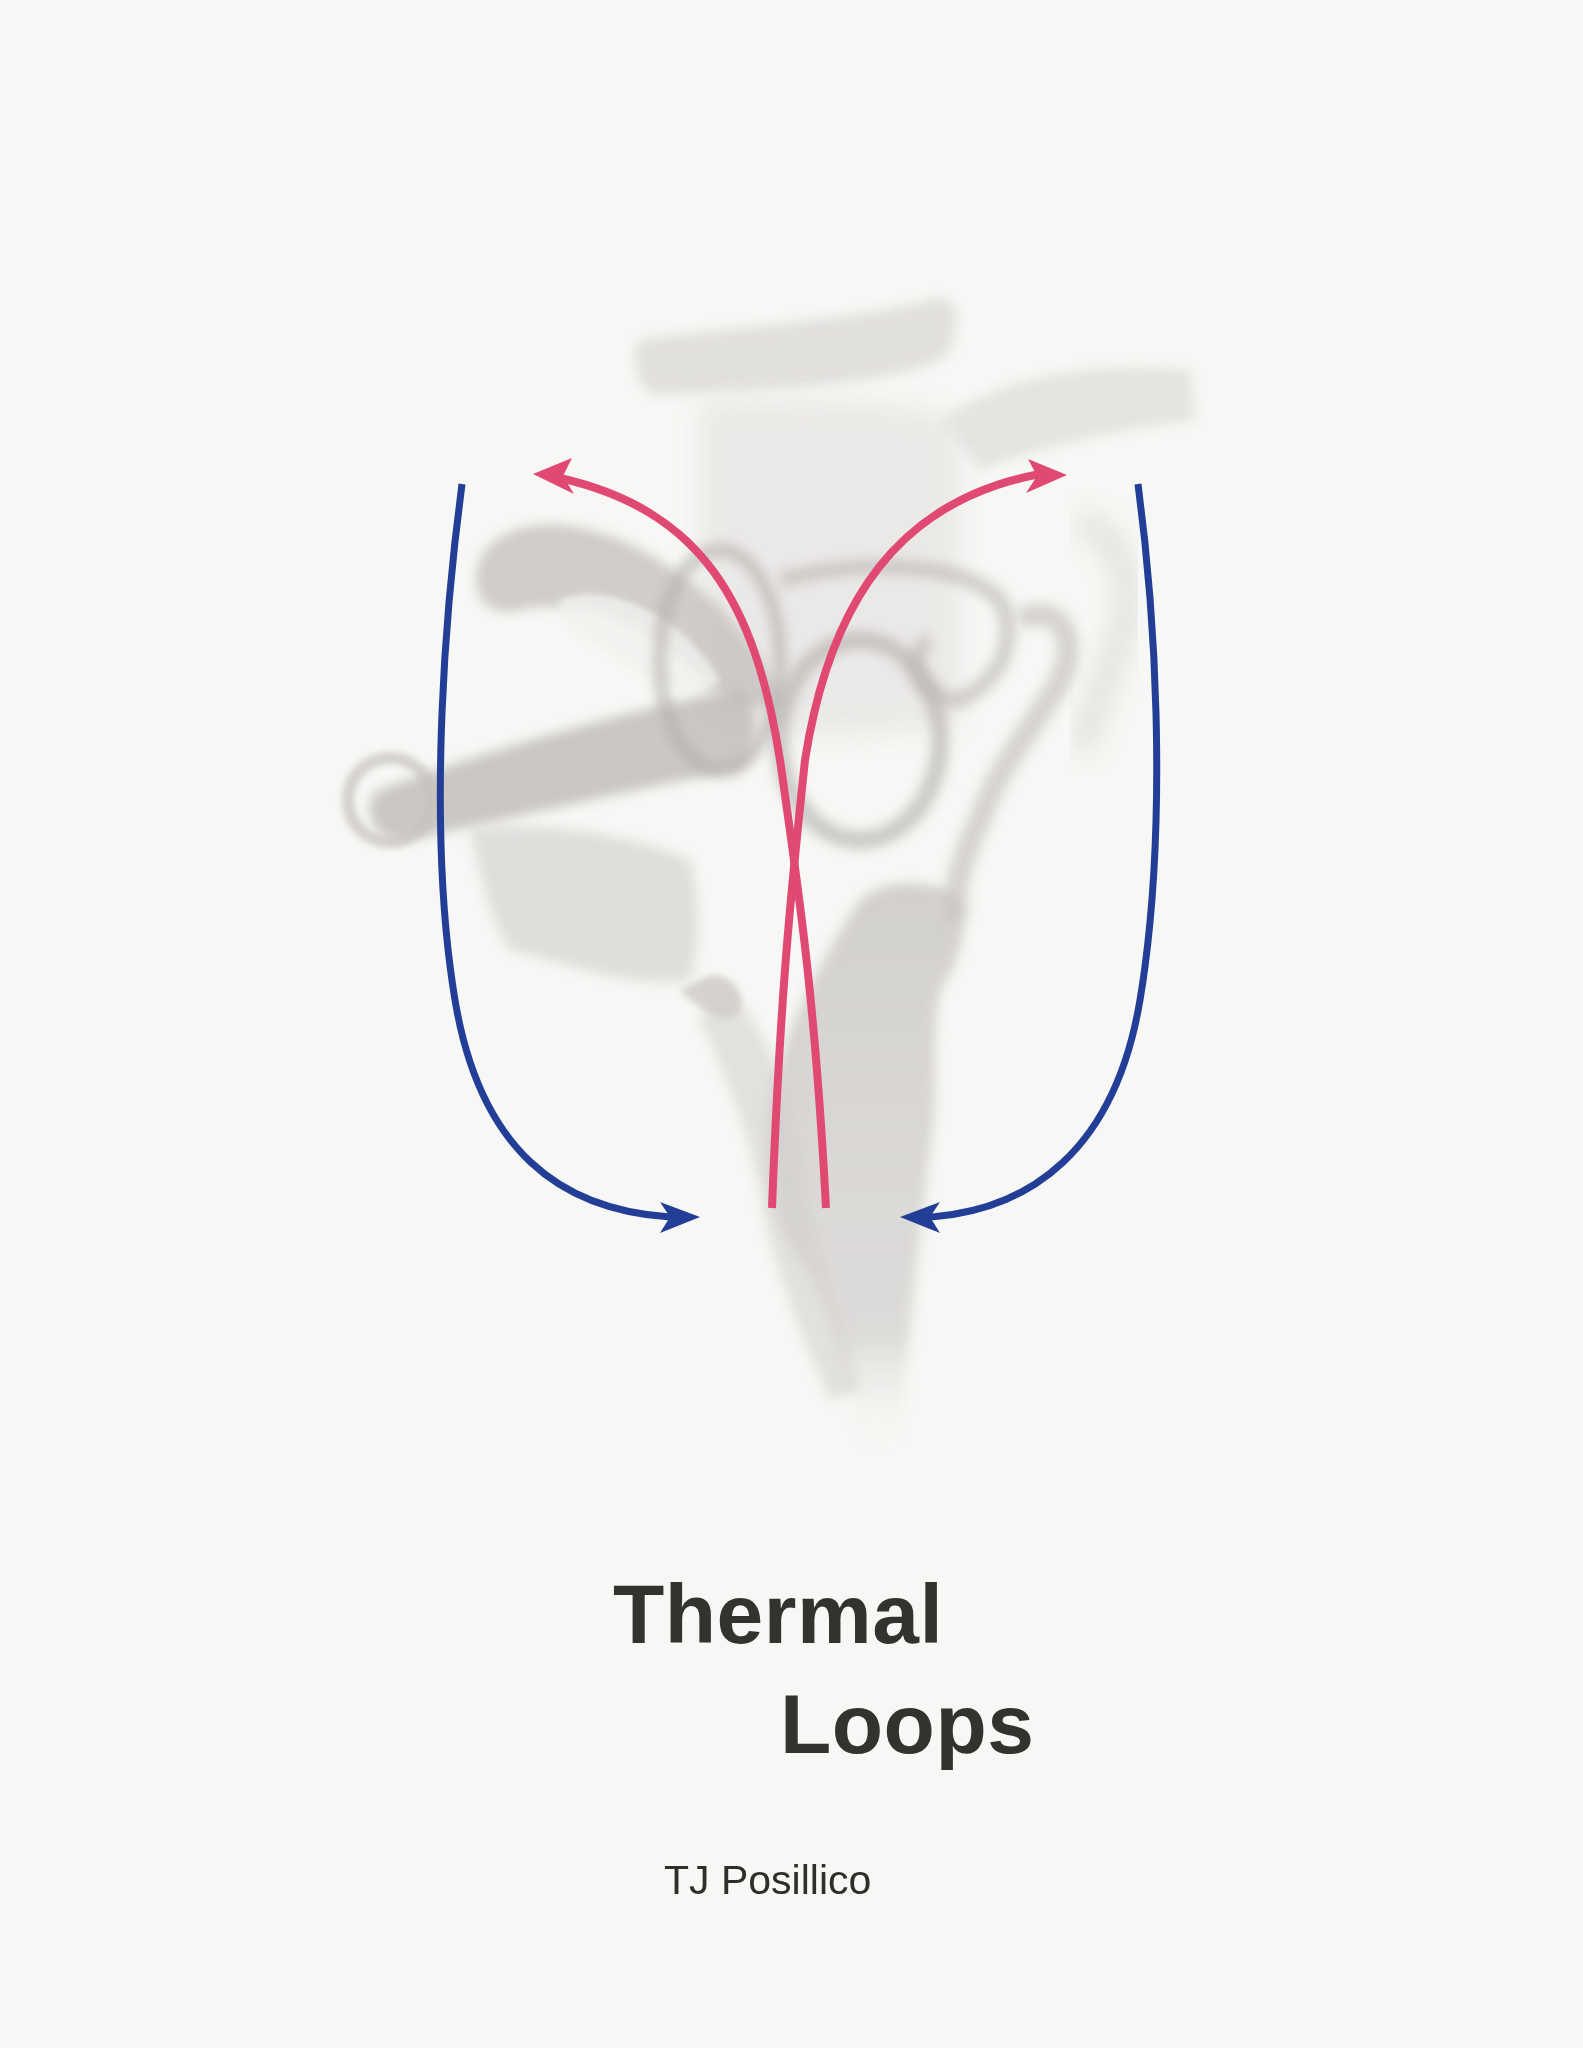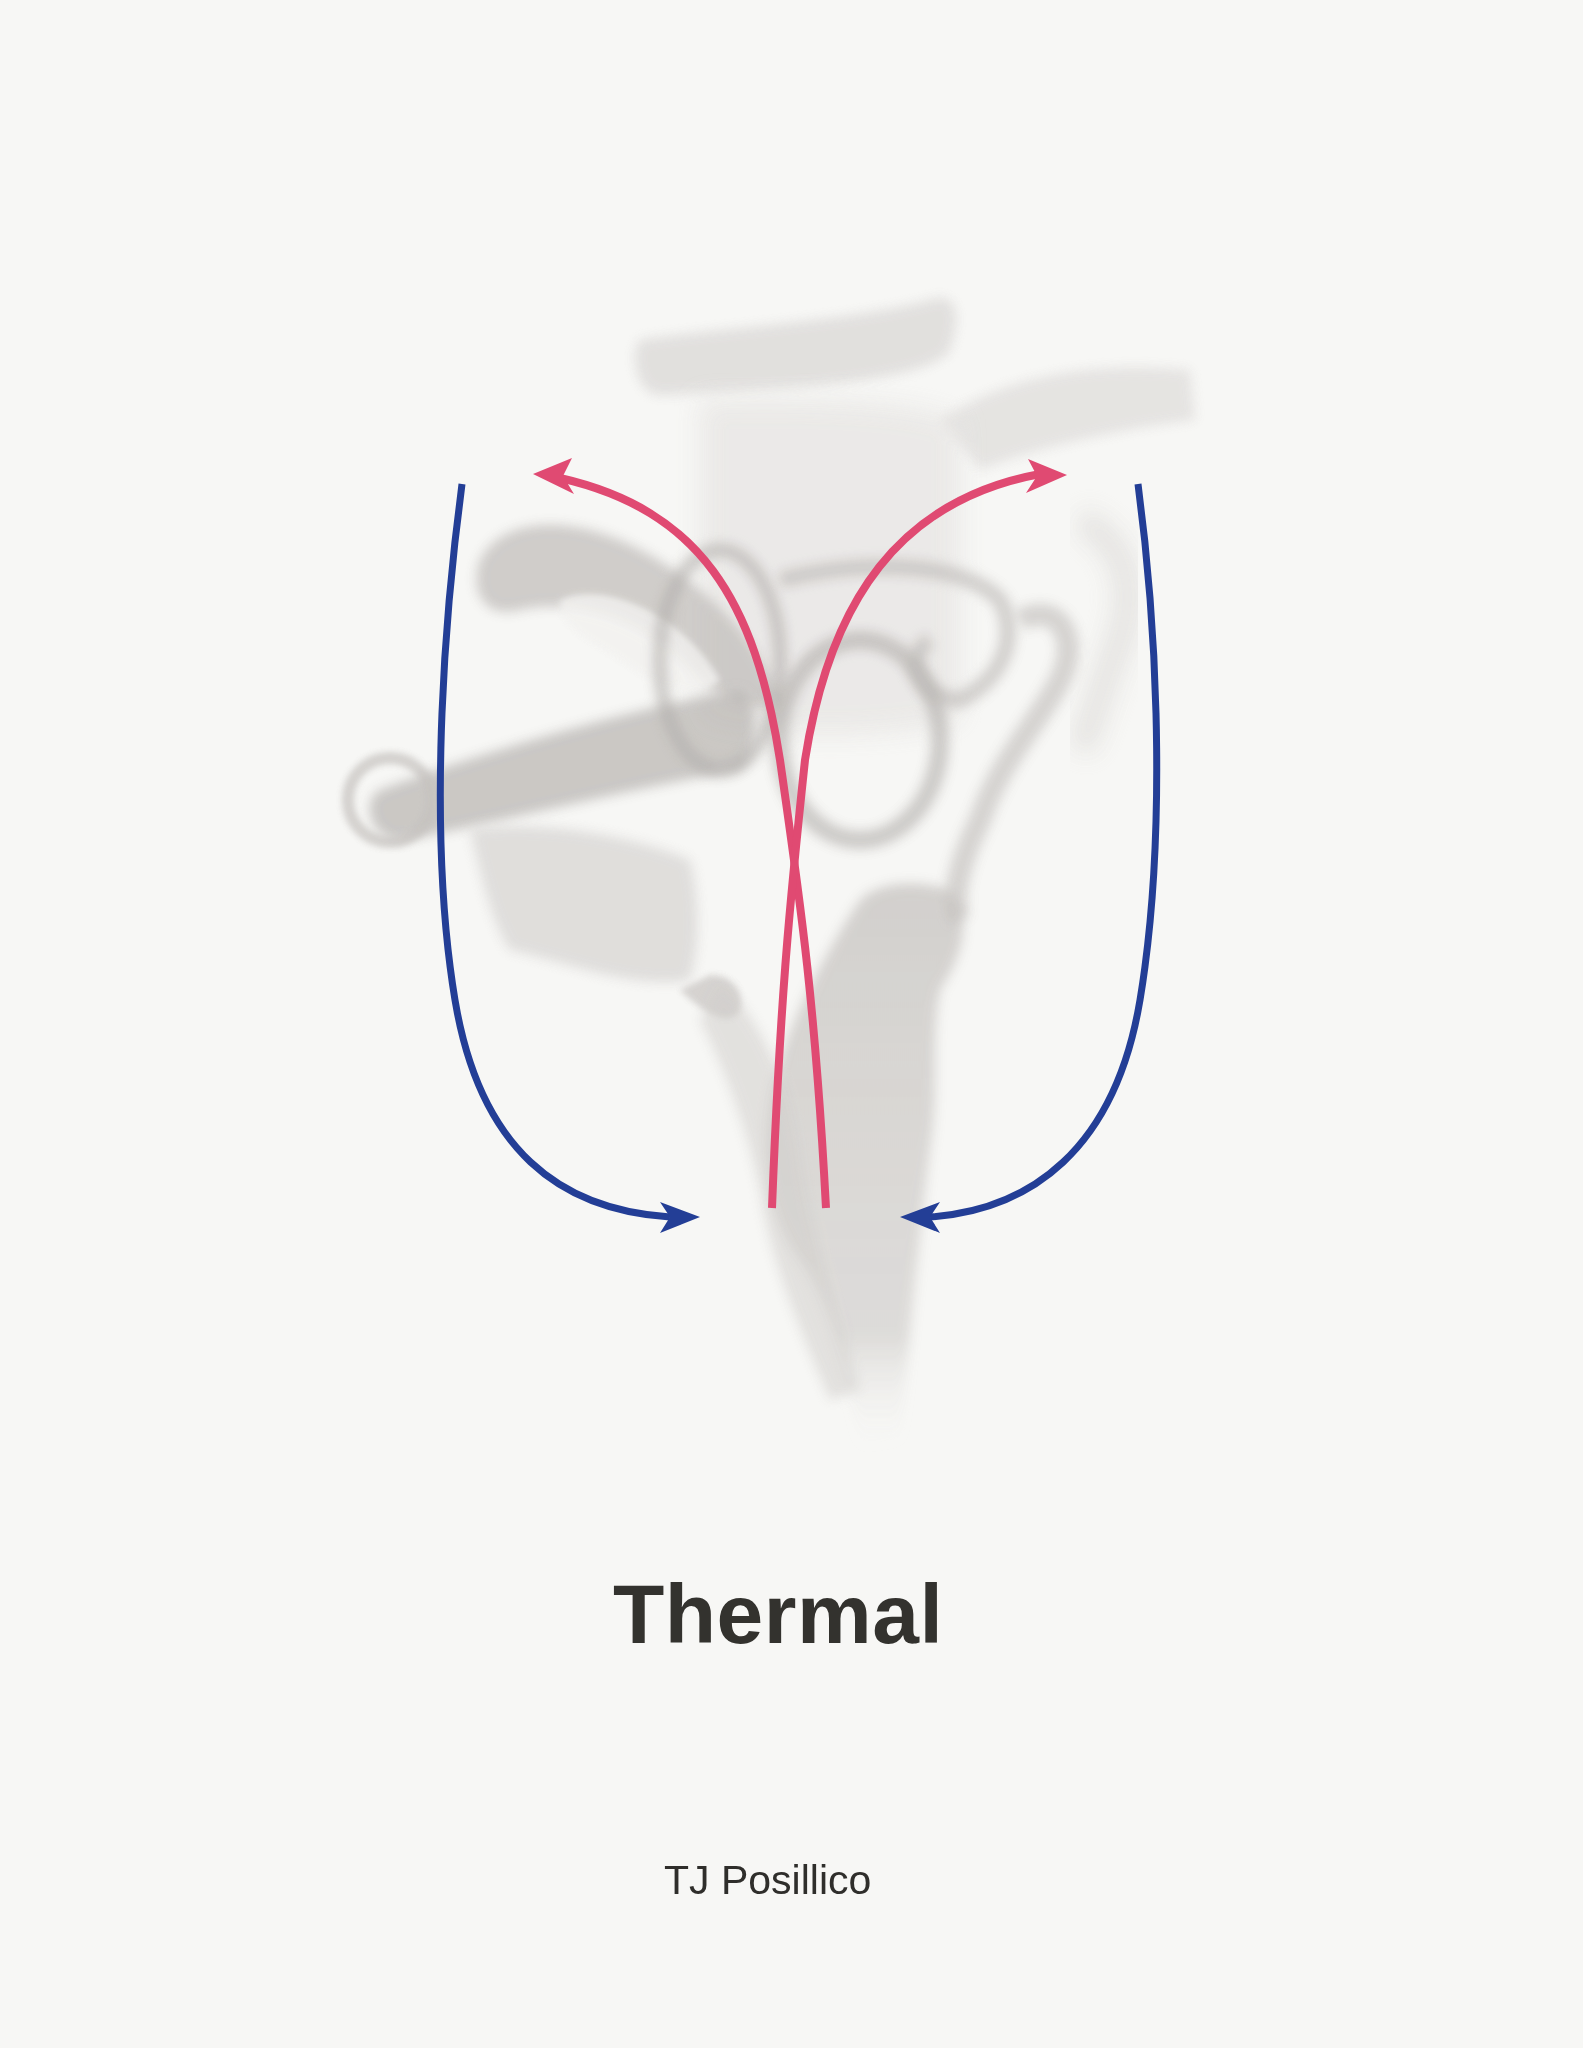--- a/index.html
+++ b/index.html
@@ -90,14 +90,15 @@
 
     <g fill="none" stroke="#233e96" stroke-width="7">
       <path d="M462 484 C440 650 430 850 455 1000 C480 1150 560 1210 670 1217"></path>
       <path d="M1138 484 C1160 650 1165 850 1140 1000 C1115 1150 1030 1210 930 1217"></path>
     </g>
     <polygon points="700,1217 660,1202 670,1217 660,1233" fill="#233e96"></polygon>
     <polygon points="900,1217 940,1202 930,1217 940,1233" fill="#233e96"></polygon>
   </svg>
 
   <div class="title-line title-1">Thermal</div>
+  <div class="title-line title-2">Loops</div>
   <div class="author">TJ Posillico</div>
 </div>
 
 </body></html>

